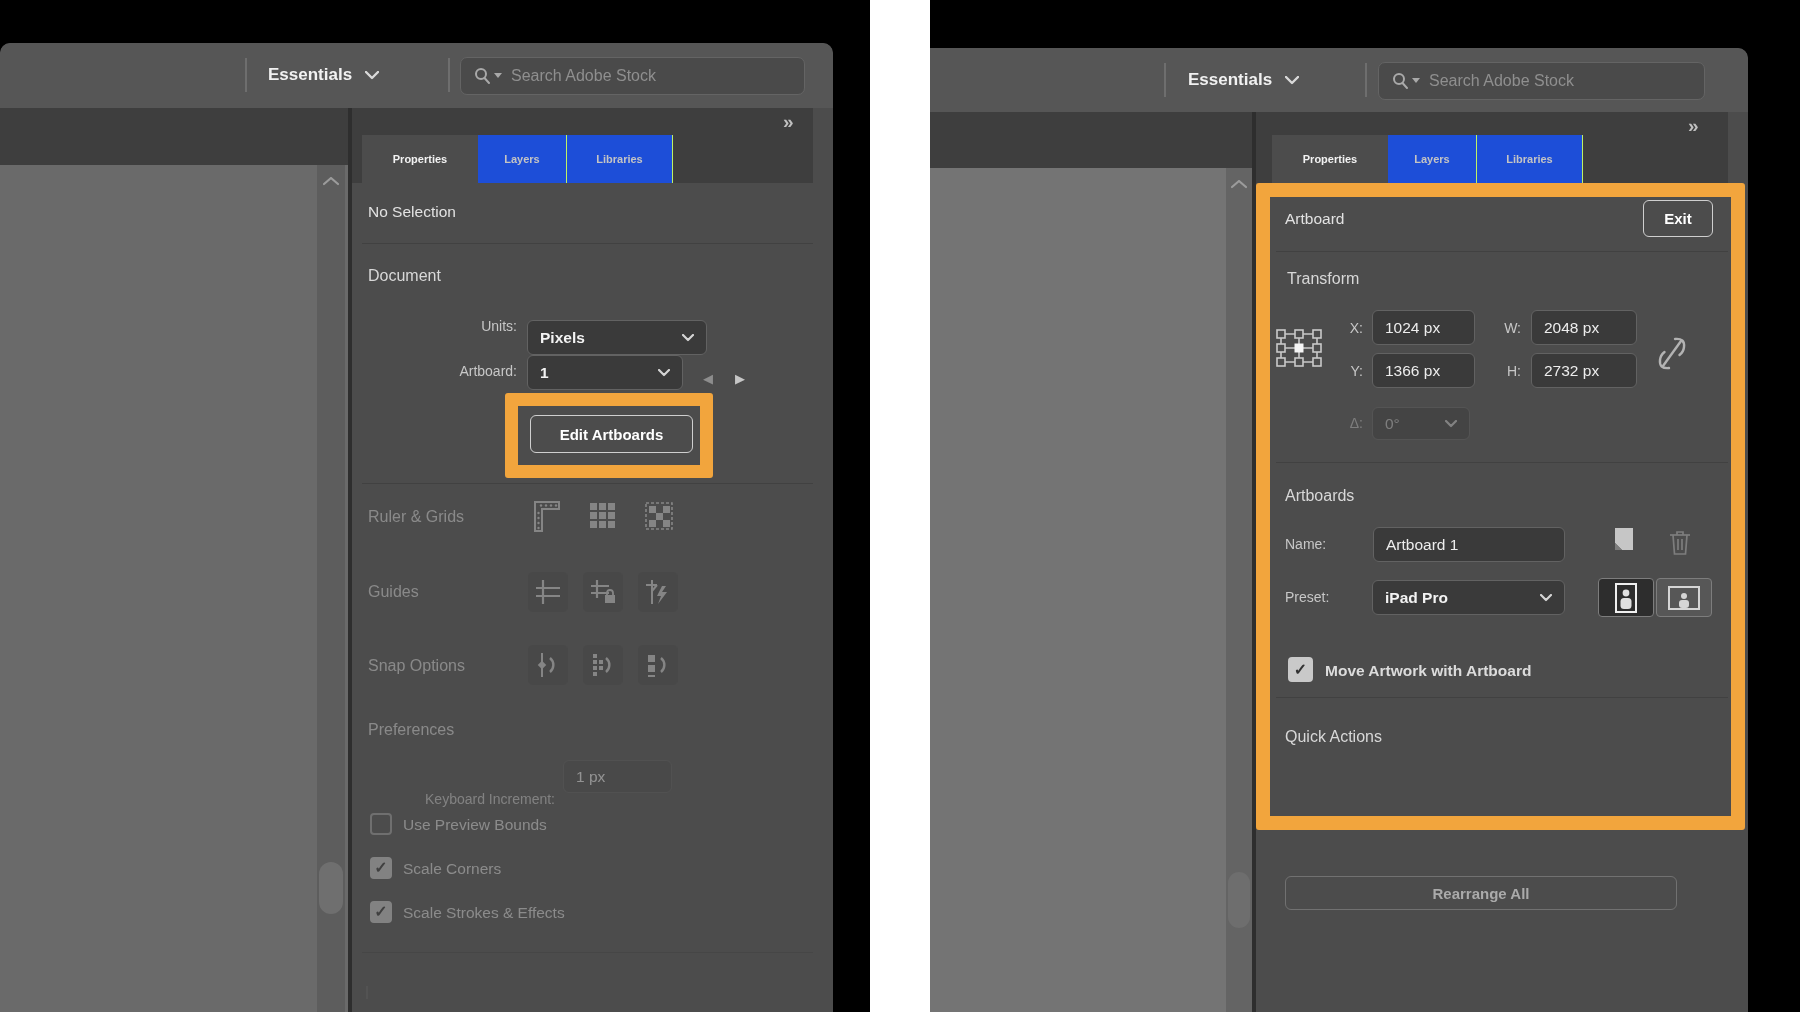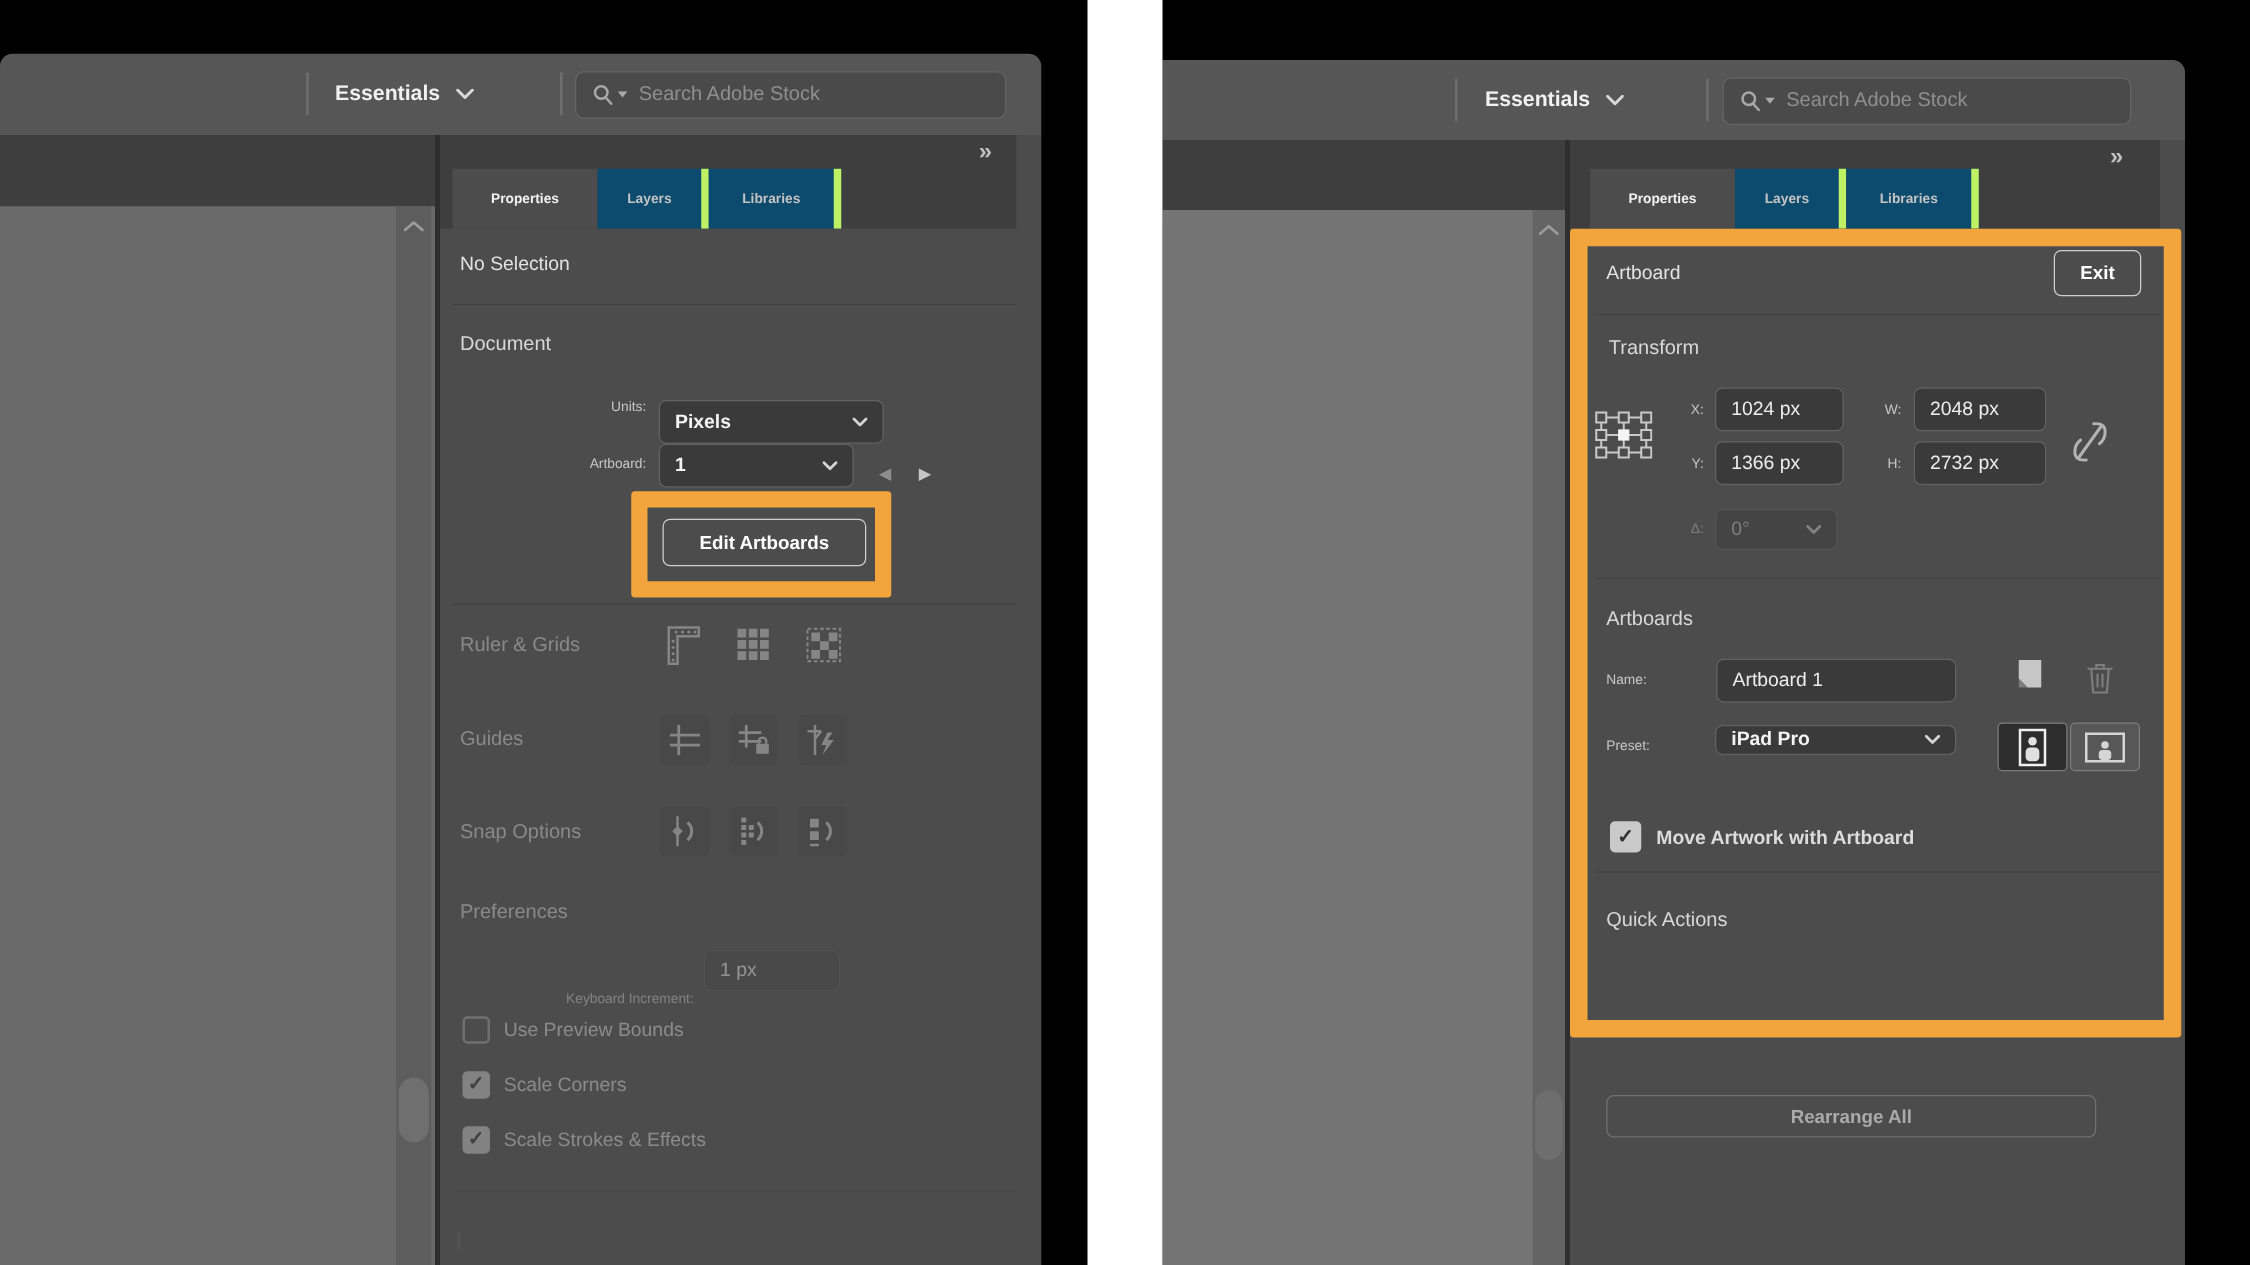--- a/index.html
+++ b/index.html
@@ -15,26 +15,26 @@
              display:flex;align-items:center;padding:0 12px;gap:9px;box-sizing:border-box;}
   .searchbox .ph{font-size:16px;color:#8f8f8f;white-space:nowrap;}
   .strip{position:absolute;background:#3e3e3e;}
   .canvas{position:absolute;}
   .scrolltrack{position:absolute;background:#5d5d5d;}
   .scrollthumb{position:absolute;border-radius:12px;background:#6f6f6f;}
   .collapse{position:absolute;color:#c0c0c0;font-size:19px;font-weight:bold;letter-spacing:-1px;}
   .tab{position:absolute;display:flex;align-items:center;justify-content:center;
        font-size:11px;font-weight:bold;}
   .tab.active{background:#4c4c4c;color:#f2f2f2;}
-  .tab.inactive{background:#0c4a6e;color:#c4c4c4;border-right:6px solid #bef264;box-sizing:border-box;}
+  .tab.inactive{background:#1d4ed8;color:#c4c4c4;border-right:1px solid #bef264;box-sizing:border-box;}
   .body{position:absolute;background:#4c4c4c;}
   .divider{position:absolute;left:10px;right:0;height:1px;background:#414141;}
   .hdr{position:absolute;font-size:16px;color:#d8d8d8;}
   .hdr2{position:absolute;font-size:15.5px;color:#e2e2e2;}
-  .lab{position:absolute;font-size:11px;color:#c7c7c7;text-align:right;line-height:22px;white-space:nowrap;}
+  .lab{position:absolute;font-size:14px;color:#c7c7c7;text-align:right;line-height:22px;white-space:nowrap;}
   .lab.left{text-align:left;}
   .field{position:absolute;background:#3a3a3a;border:1.5px solid #626262;border-radius:6px;
          box-sizing:border-box;display:flex;align-items:center;padding:0 12px;color:#ededed;font-size:15.5px;}
   .field .val{flex:1;white-space:nowrap;}
   .field.dd .val{font-weight:bold;color:#f3f3f3;}
   .btn{position:absolute;background:transparent;border:1.5px solid #cfcfcf;border-radius:6px;
        box-sizing:border-box;display:flex;align-items:center;justify-content:center;
        color:#ffffff;font-size:15px;font-weight:bold;}
   .btn.dim{border-color:#717171;color:#aaaaaa;}
   .cb{position:absolute;width:22px;height:22px;border:2px solid #9e9e9e;border-radius:4px;
@@ -382,21 +382,21 @@
         <g stroke="#b9b9b9" stroke-width="1.7" fill="none">
           <line x1="2" y1="6" x2="22" y2="6"></line>
             <path d="M9 6 V3 h6 v3"></path>
           <path d="M5 6 l1.5 19 h11 l1.5 -19"></path>
           <line x1="10" y1="10" x2="10" y2="21"></line>
             <line x1="14" y1="10" x2="14" y2="21"></line>
         </g>
       </svg>
 
       <div class="lab left" style="left:29px;top:403px;">Preset:</div>
-      <div class="field dd" style="left:116px;top:397px;width:193px;height:24px;">
+      <div class="field dd" style="left:116px;top:397px;width:193px;height:35px;">
         <span class="val">iPad Pro</span>
         <svg width="12" height="8">
             <polyline points="1,1 6,6 11,1" fill="none" stroke="#d4d4d4" stroke-width="2.2" stroke-linecap="round" stroke-linejoin="round"></polyline>
           </svg>
       </div>
 
       <div class="orientbtn" style="left:342px;top:395px;width:56px;height:39px;background:#2d2d2d;">
         <svg width="24" height="32">
           <rect x="2" y="2" width="20" height="28" fill="none" stroke="#f0f0f0" stroke-width="2"></rect>
           <circle cx="12" cy="11" r="3.4" fill="#e0e0e0"></circle>

